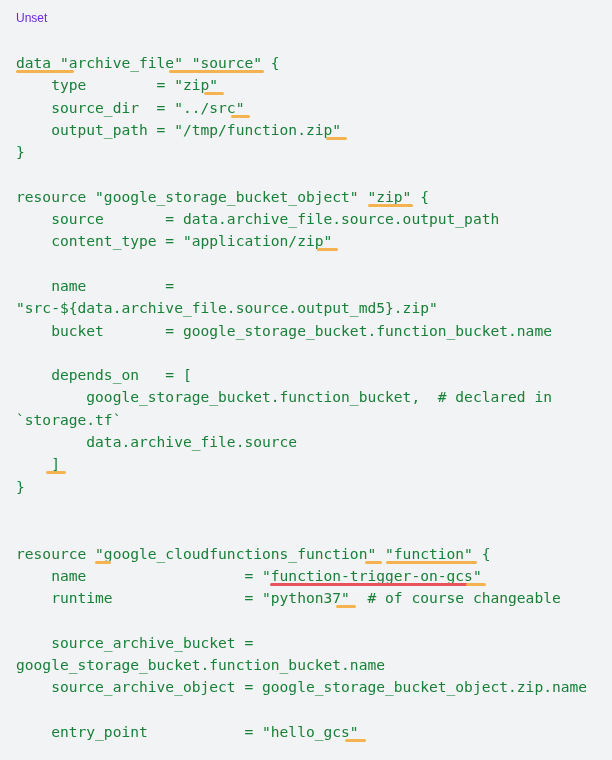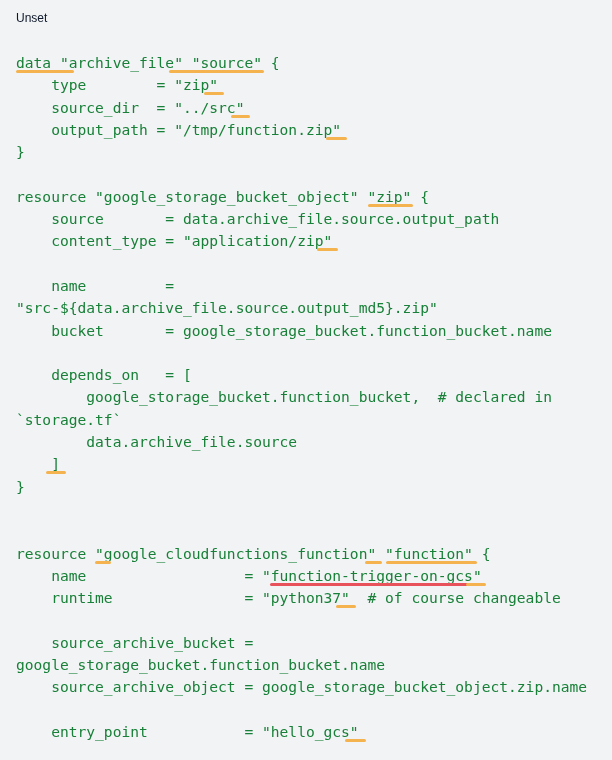--- a/index.html
+++ b/index.html
@@ -4,21 +4,21 @@
   <style>
     html, body { margin: 0; padding: 0; }
     body {
       width: 612px; height: 760px; overflow: hidden;
       background: #f1f3f4;
       position: relative;
     }
     .lang-label {
       position: absolute; left: 16px; top: 11px;
       font-family: "Liberation Sans", sans-serif;
-      font-size: 12px; color: #0f172a;
+      font-size: 12px; color: #6d28d9;
     }
     .code {
       position: absolute; left: 16px; top: 52px;
       margin: 0;
       font-family: "DejaVu Sans Mono", monospace;
       font-size: 14.6px;
       line-height: 22.3px;
       color: #188038;
       white-space: pre;
     }

